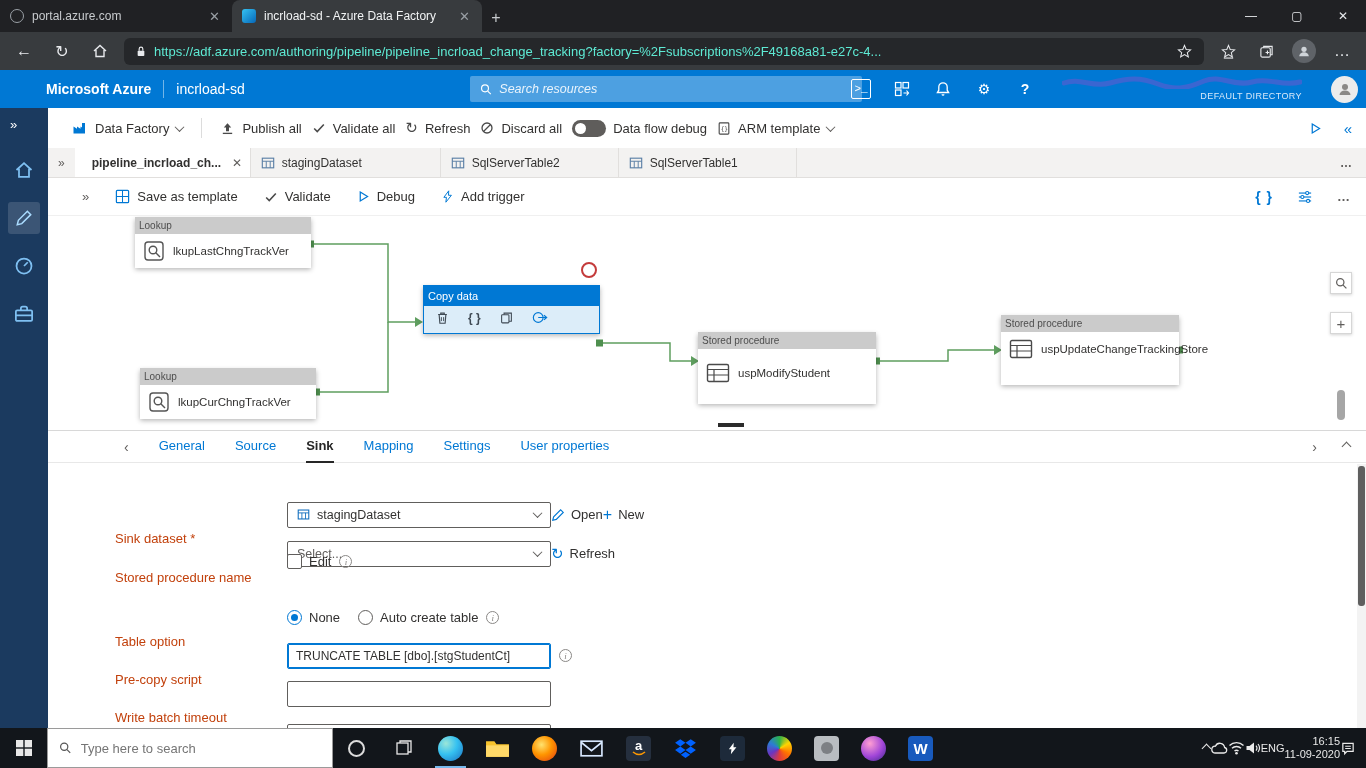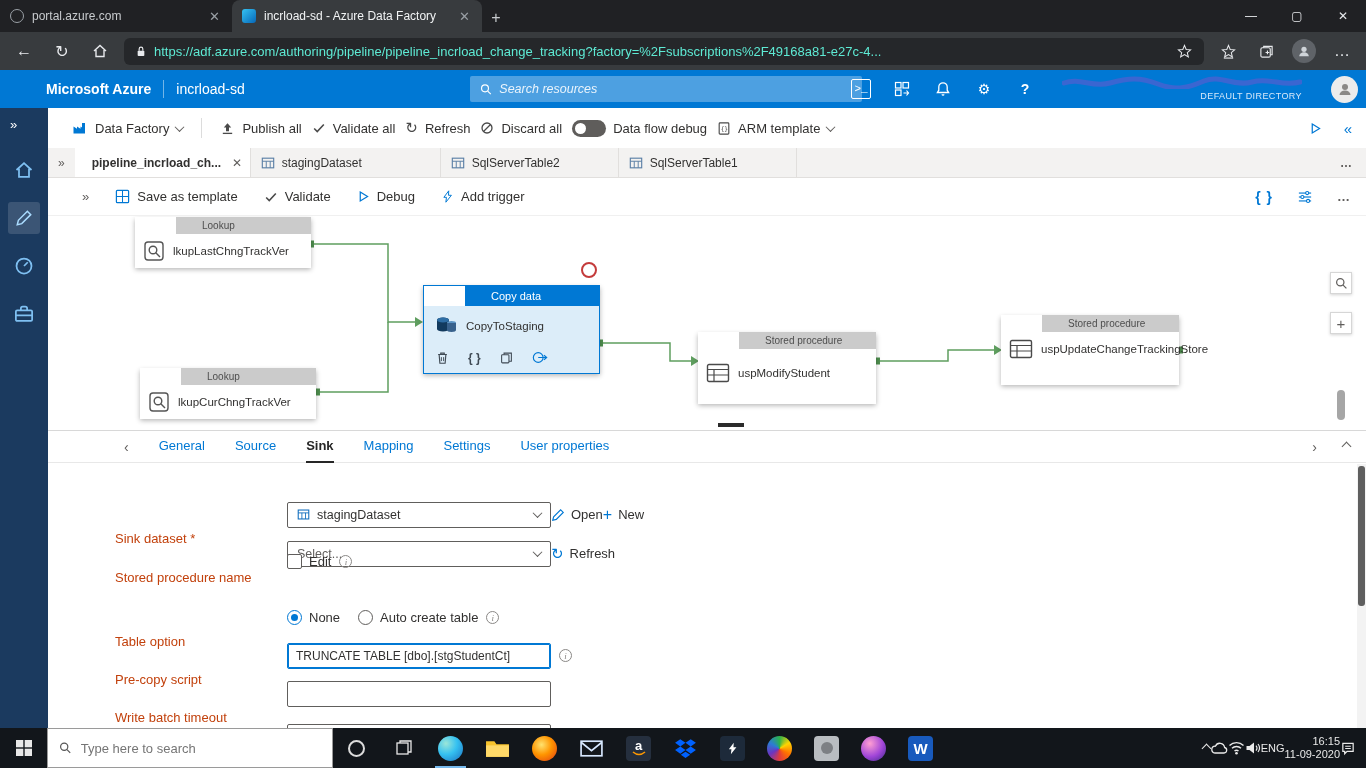--- a/index.html
+++ b/index.html
@@ -70,21 +70,21 @@
   .dt-more { margin-left:auto; display:flex; align-items:center; padding:0 14px; color:#605e5c; font-weight:bold; }
 
   
   .ptoolbar { height:38px; display:flex; align-items:center; gap:26px; padding:0 16px 0 34px; font-size:13px; color:#323130; border-bottom:1px solid #f0f0f0; }
   .pt-right { margin-left:auto; display:flex; align-items:center; gap:24px; color:#0078d4; }
   .braces { font-size:14px; font-weight:bold; letter-spacing:1px; }
 
   
   .canvas { position:relative; height:214px; background:#fff; overflow:hidden; }
   .node { position:absolute; background:#fff; box-shadow:0 1.5px 5px rgba(0,0,0,.30); font-size:11.5px; color:#323130; }
-  .node .hdr { height:17px; line-height:17px; padding:0 26px; font-size:10px; color:#4e4e4e; background:#cbcbcb;margin-left:41px; }
+  .node .hdr { height:17px; line-height:17px; padding:0 4px; font-size:10px; color:#4e4e4e; background:#cbcbcb; }
   .node .bdy { display:flex; align-items:center; gap:8px; padding:6px 8px; }
   .node .nm { white-space:nowrap; }
   .copynode { border:1px solid #0078d4; }
   .copynode .hdr { background:#0078d4; color:#fff; font-size:11px; height:20px; line-height:20px; }
   .copynode .bdy { background:#dcedf9; padding:9px 10px; }
   .copynode .actions { background:#dcedf9; display:flex; align-items:center; gap:19px; padding:4px 12px 8px 12px; color:#3f4a54; }
   .nm-wrap { width:120px; word-break:break-all; white-space:normal; line-height:14px; }
   .errdot { position:absolute; width:16px; height:16px; border:2px solid #c43b3b; border-radius:50%; background:#fff; }
   .zoombtn { position:absolute; right:14px; width:22px; height:22px; background:#fff; border:1px solid #d6d6d6; box-shadow:0 1px 3px rgba(0,0,0,.18); display:flex; align-items:center; justify-content:center; color:#605e5c; font-size:15px; }
   .vthumb { position:absolute; right:21px; top:174px; width:8px; height:30px; background:#a6a6a6; border-radius:4px; }
@@ -433,30 +433,20 @@
                 <rect x="2" y="2" width="18" height="18" rx="3" fill="none" stroke="#555" stroke-width="1.4"></rect>
                 <circle cx="10" cy="10" r="3.8" fill="none" stroke="#555" stroke-width="1.4"></circle>
                 <line x1="12.8" y1="12.8" x2="17" y2="17" stroke="#555" stroke-width="1.4"></line>
               </svg>
             <span class="nm">lkupCurChngTrackVer</span>
           </div>
         </div>
 
         <div class="node copynode" style="left:375px;top:69px;width:177px;">
           <div class="hdr">Copy data</div>
-          <div class="bdy">
-            <svg width="24" height="22" viewBox="0 0 24 22">
-                <ellipse cx="9" cy="5" rx="6" ry="2.4" fill="#123a5e"></ellipse>
-                <path d="M3 5 v9 a6 2.4 0 0 0 12 0 V5" fill="#123a5e"></path>
-                <ellipse cx="9" cy="5" rx="6" ry="2.4" fill="#2e6da4"></ellipse>
-                <ellipse cx="17.5" cy="8" rx="4.5" ry="1.9" fill="#5b93c4"></ellipse>
-                <path d="M13 8 v7 a4.5 1.9 0 0 0 9 0 V8" fill="#38618c"></path>
-              </svg>
-            <span class="nm">CopyToStaging</span>
-          </div>
           <div class="actions">
             <svg width="13" height="14" viewBox="0 0 14 16">
                 <path d="M2 4 h10 M5 4 V2.5 h4 V4" fill="none" stroke="#3f4a54" stroke-width="1.3"></path>
                 <path d="M3.2 4.5 l.8 9.5 h6 l.8-9.5" fill="none" stroke="#3f4a54" stroke-width="1.3"></path>
                 <path d="M5.7 7 v4.5 M8.3 7 v4.5" stroke="#3f4a54" stroke-width="1.1"></path>
               </svg>
             <span style="font-size:12px;font-weight:bold;">{ }</span>
             <svg width="13" height="14" viewBox="0 0 16 16">
                 <rect x="2" y="4" width="9" height="10" rx="1" fill="none" stroke="#3f4a54" stroke-width="1.3"></rect>
                 <path d="M5 4 V2 h9 v10 h-3" fill="none" stroke="#3f4a54" stroke-width="1.3"></path>

